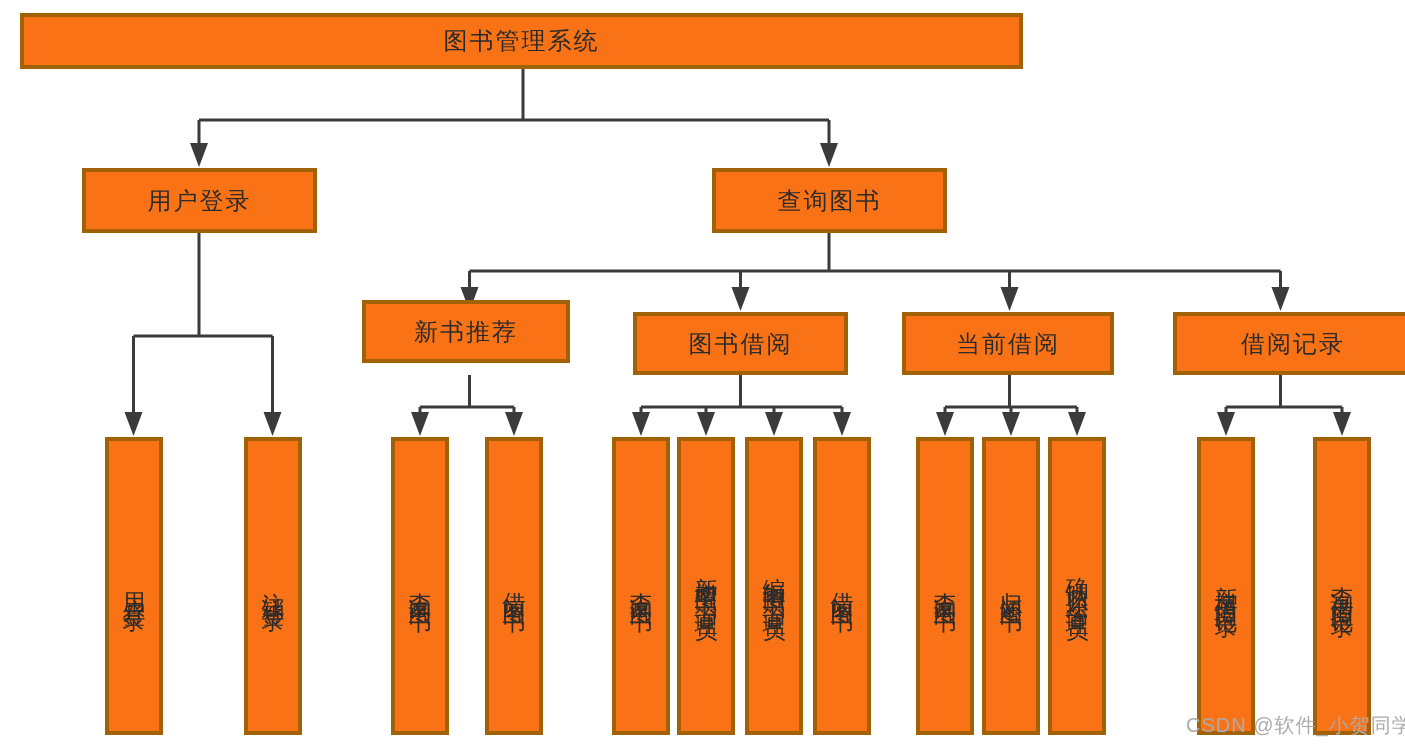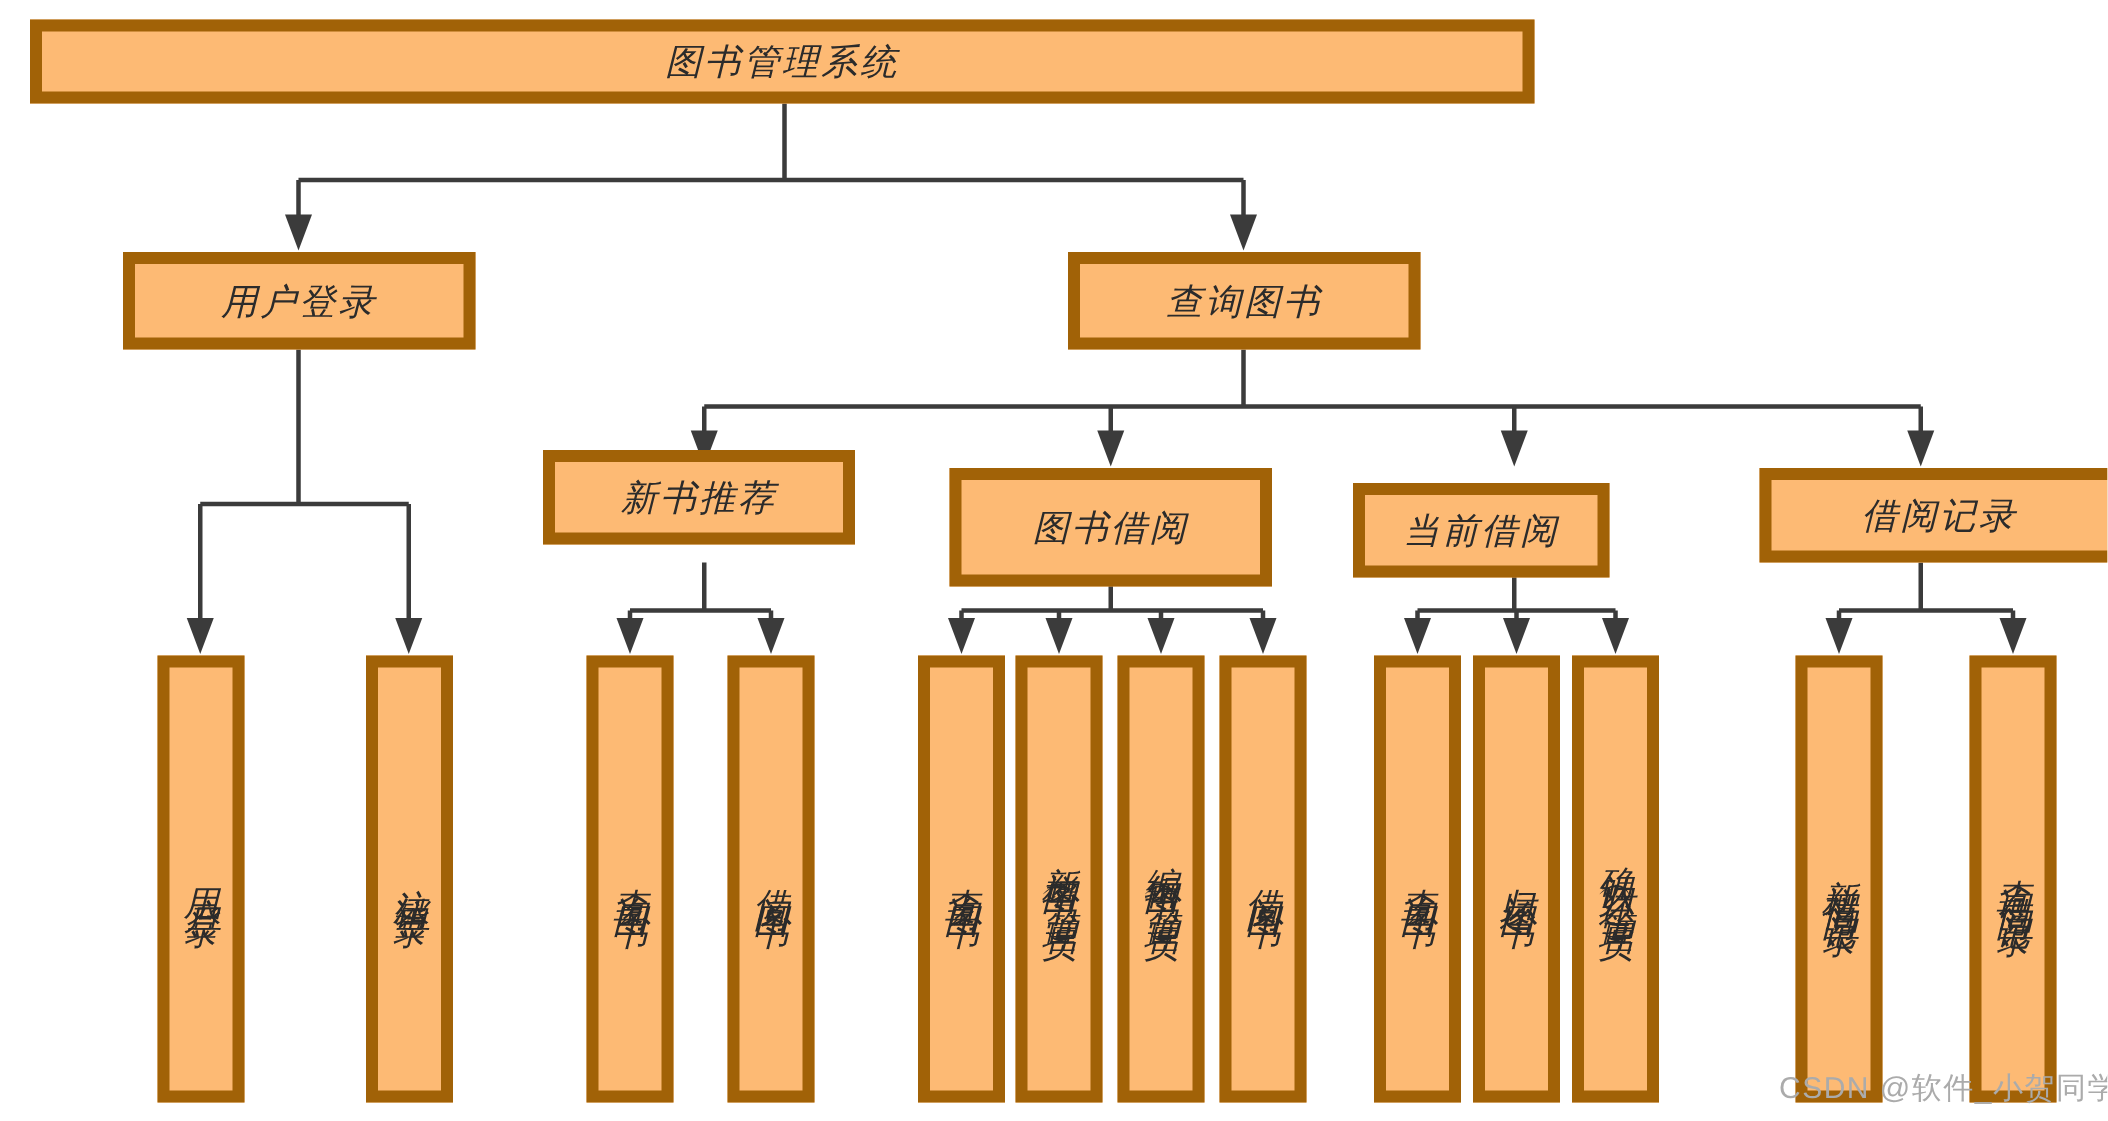--- a/index.html
+++ b/index.html
@@ -12,27 +12,26 @@
     overflow: hidden;
   }
   .connectors {
     position: absolute;
     left: 0; top: 0;
     width: 1405px; height: 747px;
   }
   .node {
     position: absolute;
     box-sizing: border-box;
-    border: 8px solid #a16207;
-    background: #fdba74;
+    border: 4px solid #a16207;
+    background: #f97316;
     display: flex;
     align-items: center;
     justify-content: center;
     color: #2b2b2b;
-    font-style: italic;
   }
   .h-node .lbl {
     font-size: 24px;
     letter-spacing: 2px;
     white-space: nowrap;
   }
   .leaf .lbl {
     writing-mode: vertical-rl;
     text-orientation: mixed;
     font-size: 23px;
@@ -96,24 +95,24 @@
   <div class="node h-node" style="left:82px; top:168px; width:235px; height:65px;">
     <span class="lbl">用户登录</span>
   </div>
   <div class="node h-node" style="left:712px; top:168px; width:235px; height:65px;">
     <span class="lbl">查询图书</span>
   </div>
 
   <div class="node h-node" style="left:362px; top:300px; width:208px; height:63px;">
     <span class="lbl">新书推荐</span>
   </div>
-  <div class="node h-node" style="left:633px; top:312px; width:215px; height:79px;">
+  <div class="node h-node" style="left:633px; top:312px; width:215px; height:63px;">
     <span class="lbl">图书借阅</span>
   </div>
-  <div class="node h-node" style="left:902px; top:312px; width:171px; height:63px;margin-top:10px;">
+  <div class="node h-node" style="left:902px; top:312px; width:212px; height:63px;">
     <span class="lbl">当前借阅</span>
   </div>
   <div class="node h-node" style="left:1173px; top:312px; width:240px; height:63px;">
     <span class="lbl">借阅记录</span>
   </div>
 
   <div class="node leaf" style="left:105px; top:437px; width:58px; height:298px;">
     <span class="lbl">用户登录</span>
   </div>
   <div class="node leaf" style="left:244px; top:437px; width:58px; height:298px;">

